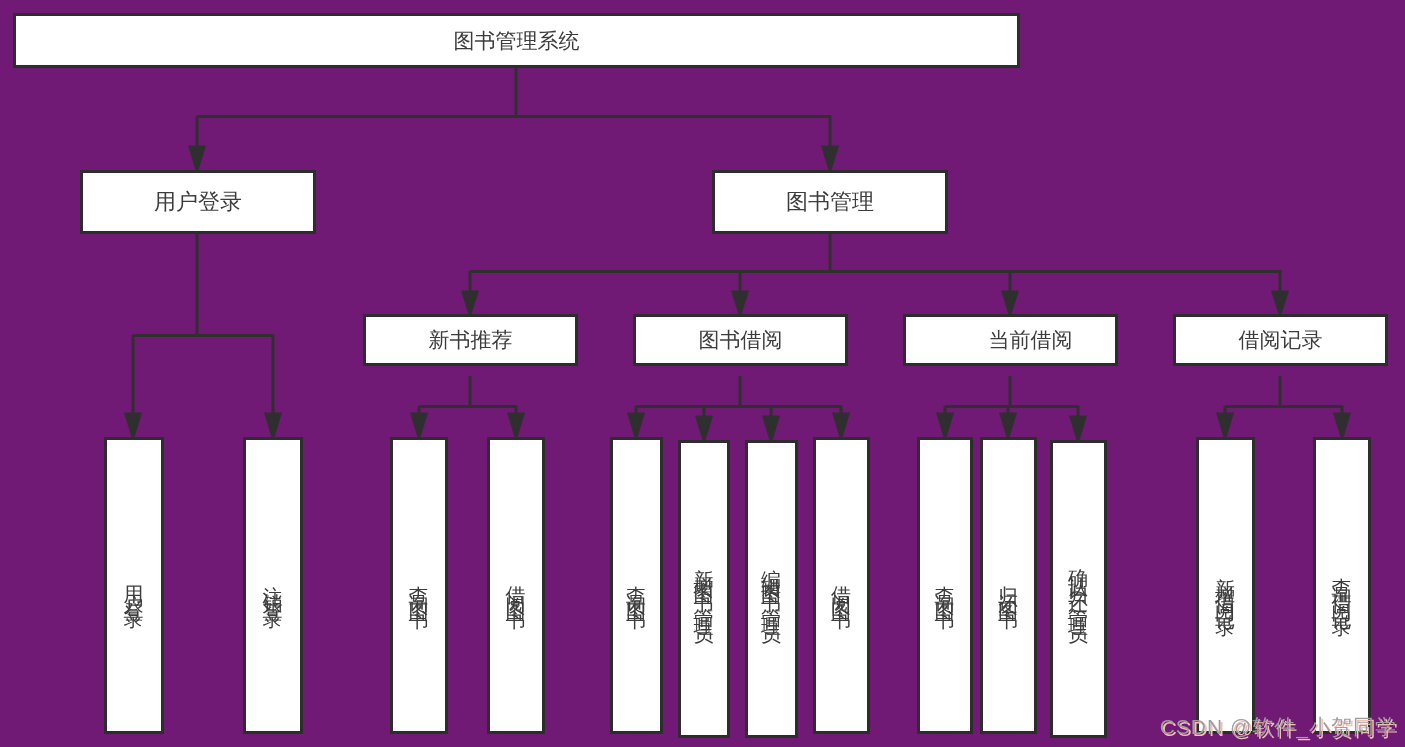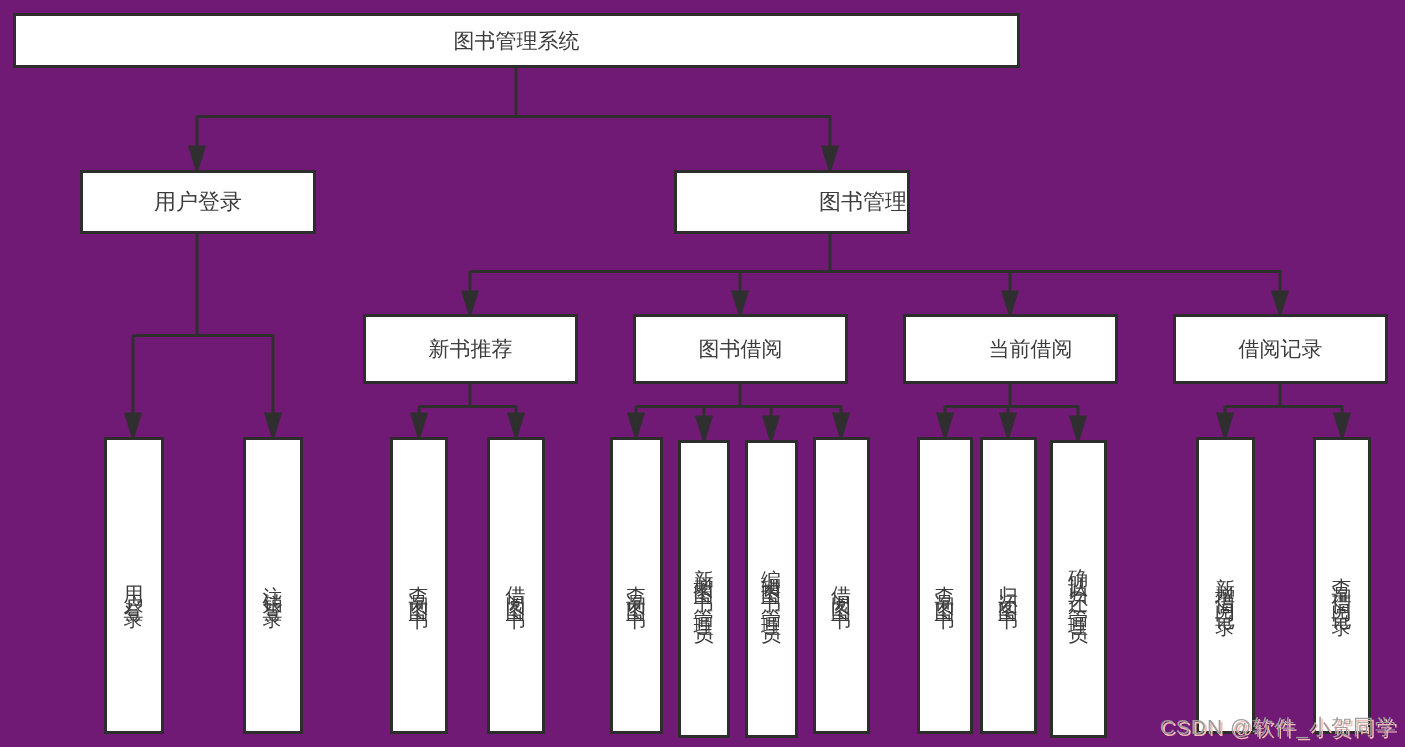--- a/index.html
+++ b/index.html
@@ -15,21 +15,21 @@
     box-sizing:border-box;
     border:3px solid #2d2d2d;
     background:#ffffff;
     display:flex;
     align-items:center;
     justify-content:center;
     color:#3c3c3c;
   }
   .root{left:13px;top:13px;width:1007px;height:55px;font-size:21px;}
   .lvl2{top:170px;width:236px;height:64px;font-size:22px;}
-  .lvl3{top:314px;width:215px;height:70px;font-size:21px;}
+  .lvl3{top:314px;width:215px;height:52px;font-size:21px;}
   .leaf{top:437px;height:297px;font-size:20px;}
   .leaf.tall{top:440px;height:298px;}
   .vtext{
     writing-mode:vertical-rl;
     text-orientation:mixed;
     letter-spacing:8px;
     line-height:1;
     white-space:nowrap;
   }
   svg.wires{position:absolute;left:0;top:0;}
@@ -124,21 +124,21 @@
     </g>
   </svg>
 
   <div class="box root">
     <span>图书管理系统</span>
   </div>
 
   <div class="box lvl2" style="left:80px;">
     <span>用户登录</span>
   </div>
-  <div class="box lvl2" style="left:674px;justify-content:flex-end;">
+  <div class="box lvl2" style="left:712px;">
     <span>图书管理</span>
   </div>
 
   <div class="box lvl3" style="left:363px;">
     <span>新书推荐</span>
   </div>
   <div class="box lvl3" style="left:633px;align-items:center;">
     <span>图书借阅</span>
   </div>
   <div class="box lvl3" style="left:903px;padding-left:40px;">

